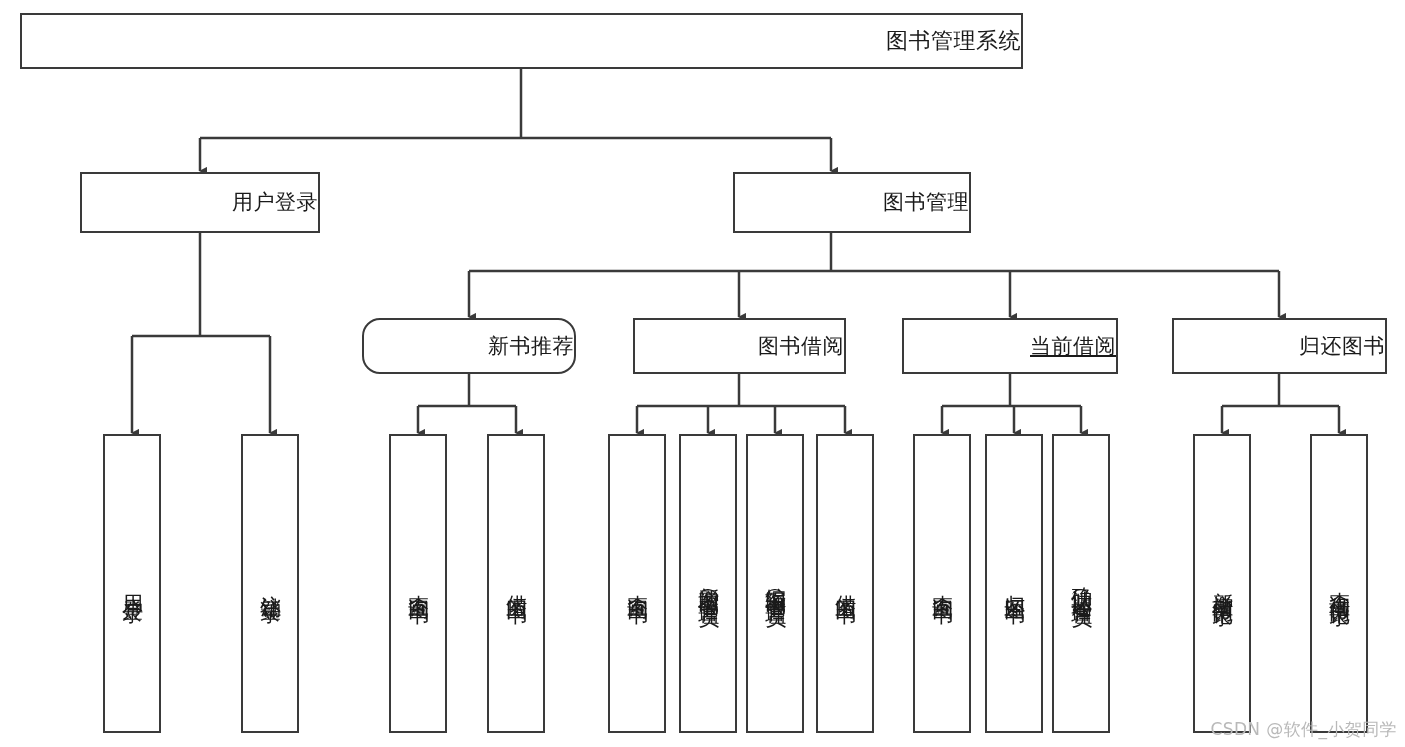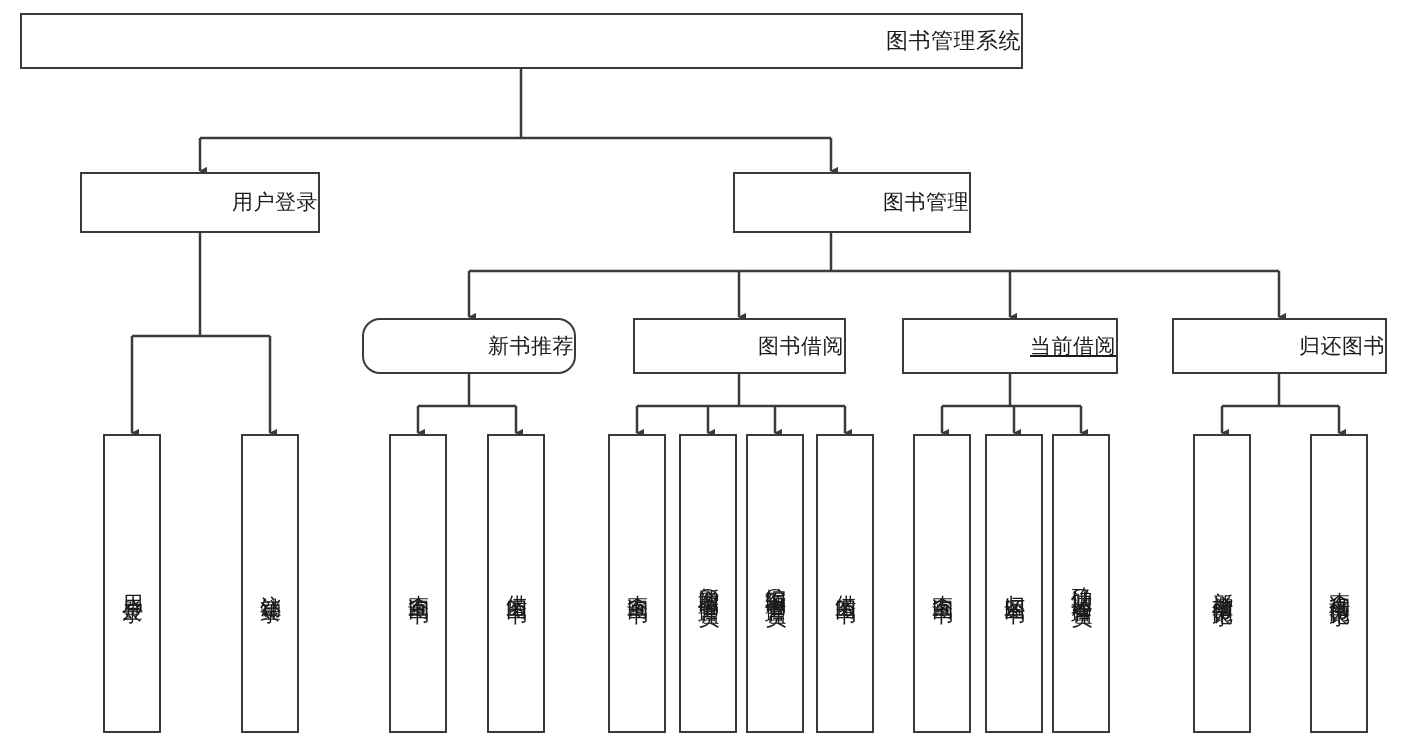--- a/index.html
+++ b/index.html
@@ -174,13 +174,14 @@
         <span class="node-label">确认归还（管理员）</span>
       </div>
       <div class="node v" style="left: 1193px; top: 434px; width: 58px; height: 299px;">
         <span class="node-label">新增借阅记录</span>
       </div>
       <div class="node v" style="left: 1310px; top: 434px; width: 58px; height: 299px;">
         <span class="node-label">查询借阅记录</span>
       </div>
     </div>
 
+  <div class="watermark">CSDN @软件_小贺同学</div>
 </div>
 
 </body></html>

